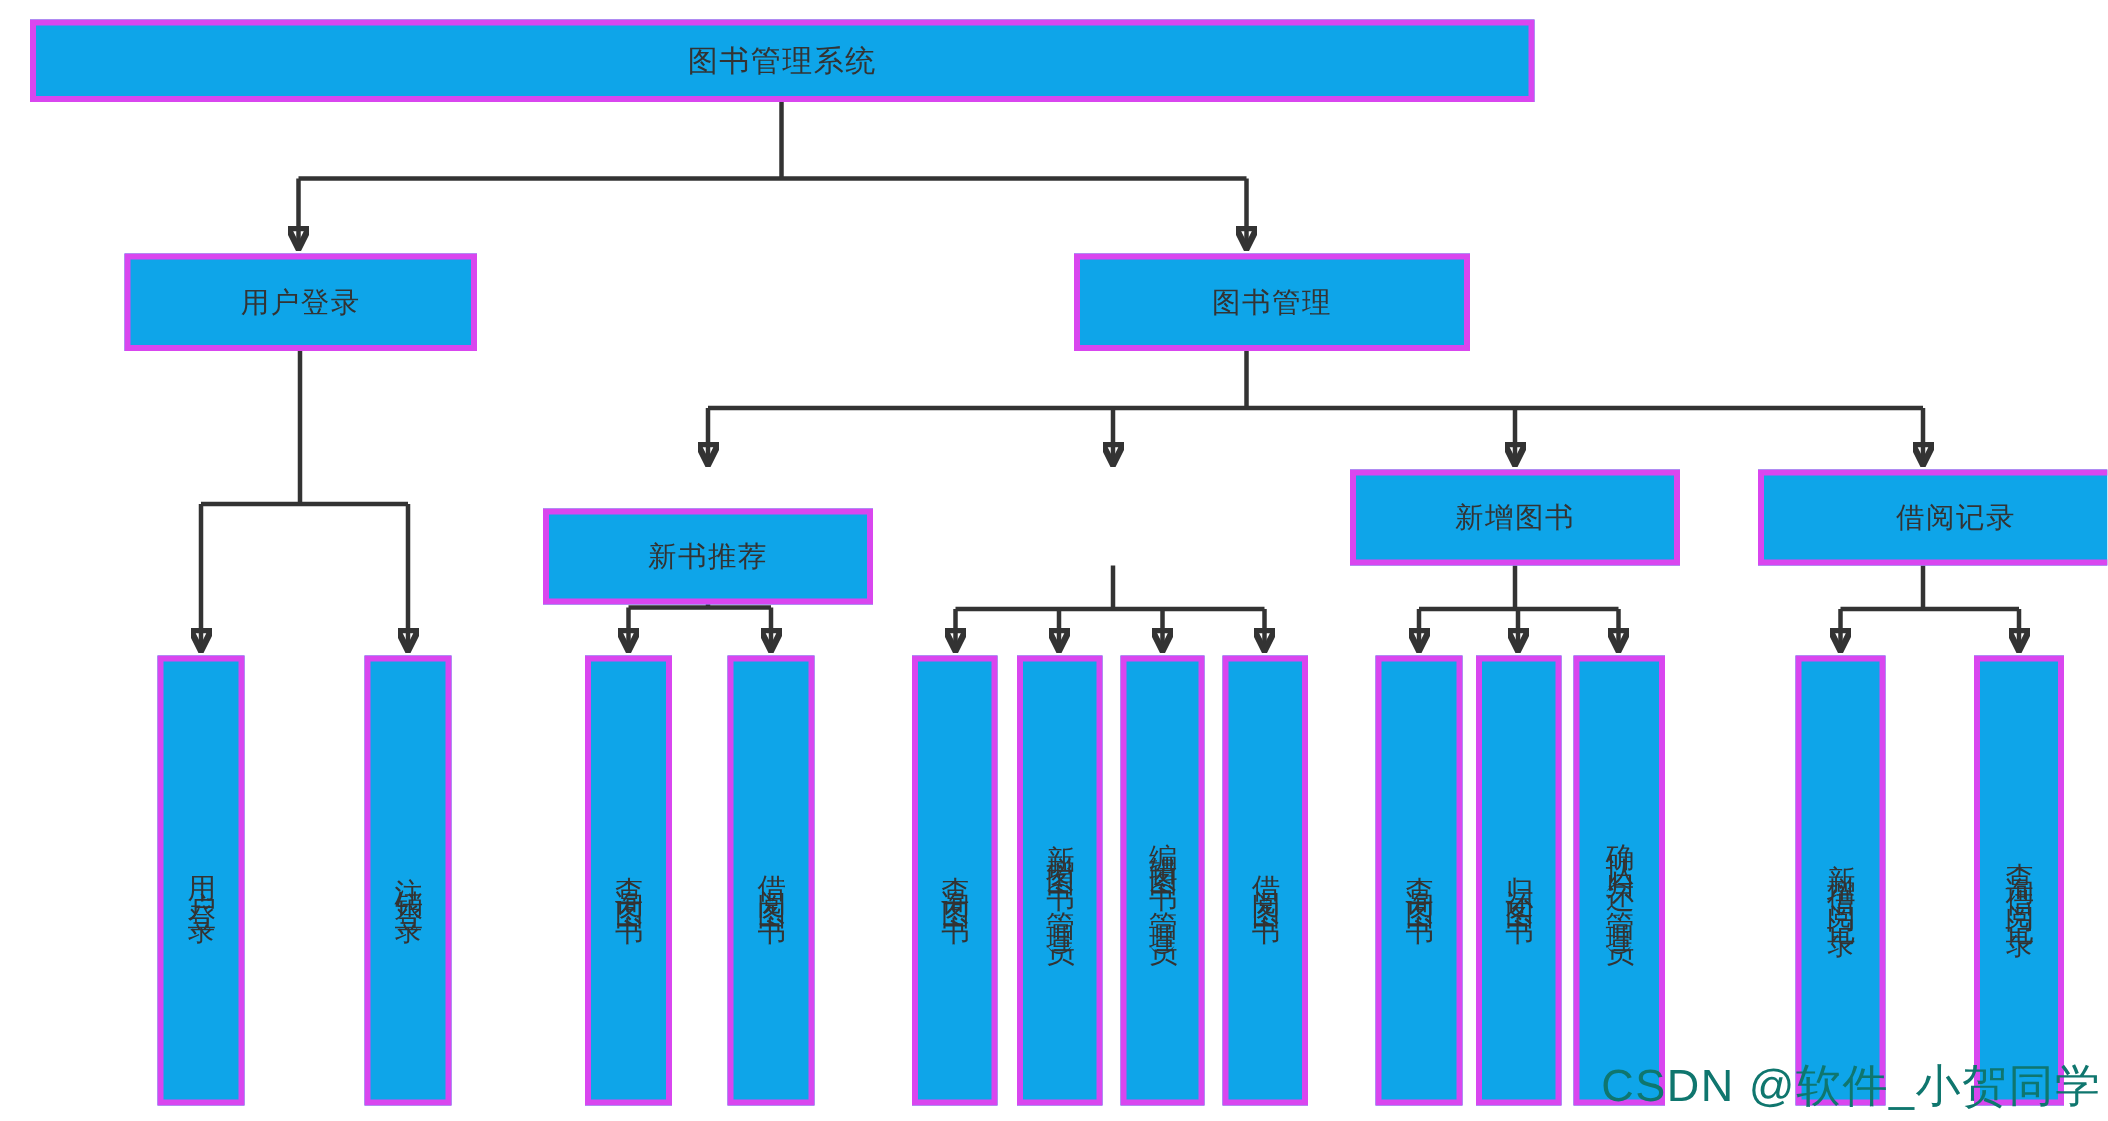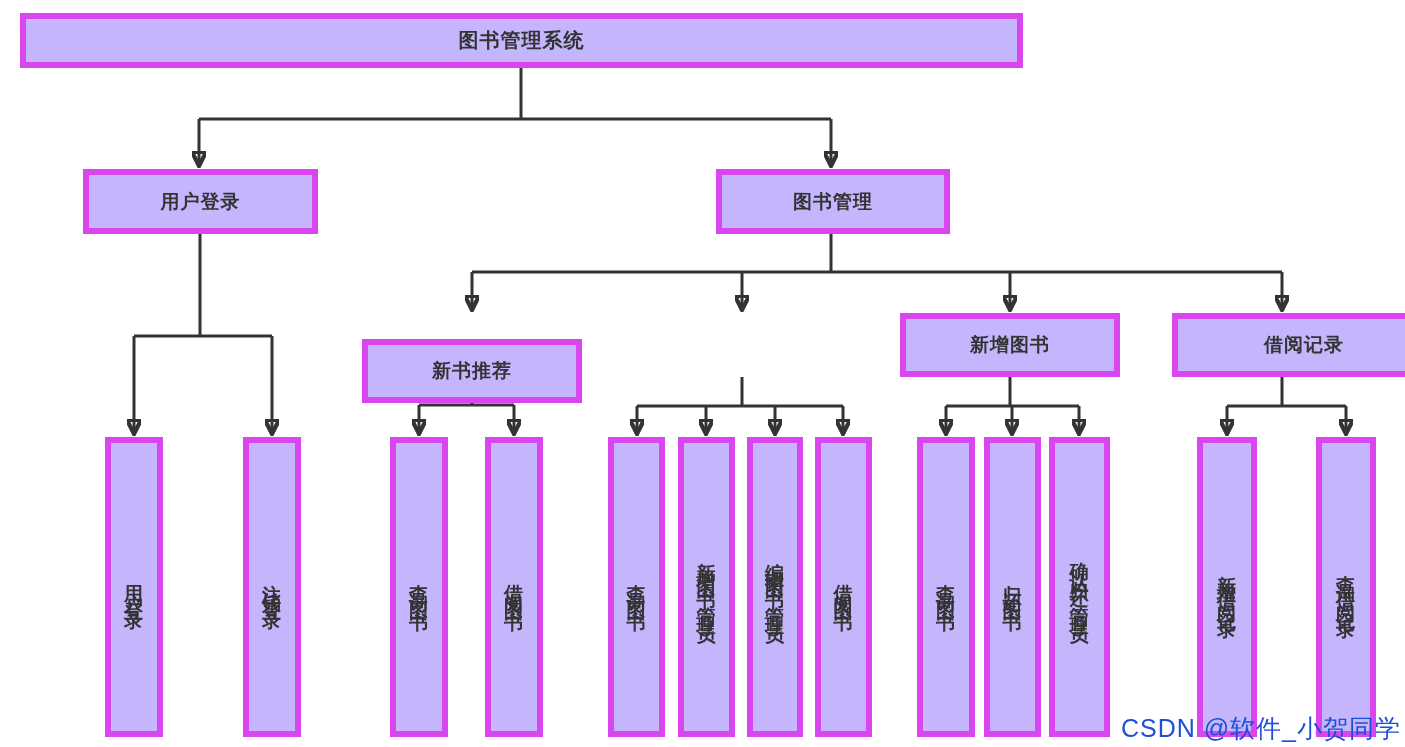--- a/index.html
+++ b/index.html
@@ -3,32 +3,32 @@
 <meta charset="utf-8">
 <style>
   html,body{margin:0;padding:0;background:#ffffff;}
   #canvas{
     position:relative;width:1405px;height:747px;background:#ffffff;
     font-family:"Liberation Sans","DejaVu Sans",sans-serif;color:#333333;overflow:hidden;
   }
   #connectors{position:absolute;left:0;top:0;width:1405px;height:747px;}
   #connectors path{stroke:#333333;stroke-width:3;fill:none;}
   .node{
-    position:absolute;box-sizing:border-box;border:6px solid #d946ef;background:#c4b5fd;
-    display:flex;align-items:center;justify-content:center;font-weight:bold;
+    position:absolute;box-sizing:border-box;border:4px solid #d946ef;background:#0ea5e9;
+    display:flex;align-items:center;justify-content:center;
   }
   .h-node{font-size:19px;letter-spacing:1px;}
   .root-node{font-size:20px;}
   .leaf{align-items:center;justify-content:center;}
   .leaf .vtxt{
     writing-mode:vertical-rl;text-orientation:mixed;
     font-size:19px;letter-spacing:9px;line-height:1;white-space:nowrap;
   }
   #watermark{
-    position:absolute;right:4px;bottom:2px;font-size:25px;color:#1d4ed8;
+    position:absolute;right:4px;bottom:2px;font-size:30px;color:#0f766e;
     letter-spacing:1px;
   }
 </style>
 </head>
 <body>
 
 <div id="canvas">
 
   <svg id="connectors" viewBox="0 0 1405 747" xmlns="http://www.w3.org/2000/svg" aria-hidden="true">
     <defs>
@@ -92,21 +92,21 @@
     </g>
   </svg>
 
   <div class="node h-node root-node" style="left:20px;top:13px;width:1003px;height:55px;">
     <span>图书管理系统</span>
   </div>
 
   <div class="node h-node" style="left:83px;top:169px;width:235px;height:65px;">
     <span>用户登录</span>
   </div>
-  <div class="node h-node" style="left:716px;top:169px;width:234px;height:65px;">
+  <div class="node h-node" style="left:716px;top:169px;width:264px;height:65px;">
     <span>图书管理</span>
   </div>
 
   <div class="node h-node" style="left:362px;top:313px;width:220px;height:64px;margin-top:26px;">
     <span>新书推荐</span>
   </div>
   <div class="node h-node" style="left:900px;top:313px;width:220px;height:64px;">
     <span>新增图书</span>
   </div>
   <div class="node h-node" style="left:1172px;top:313px;width:264px;height:64px;">

